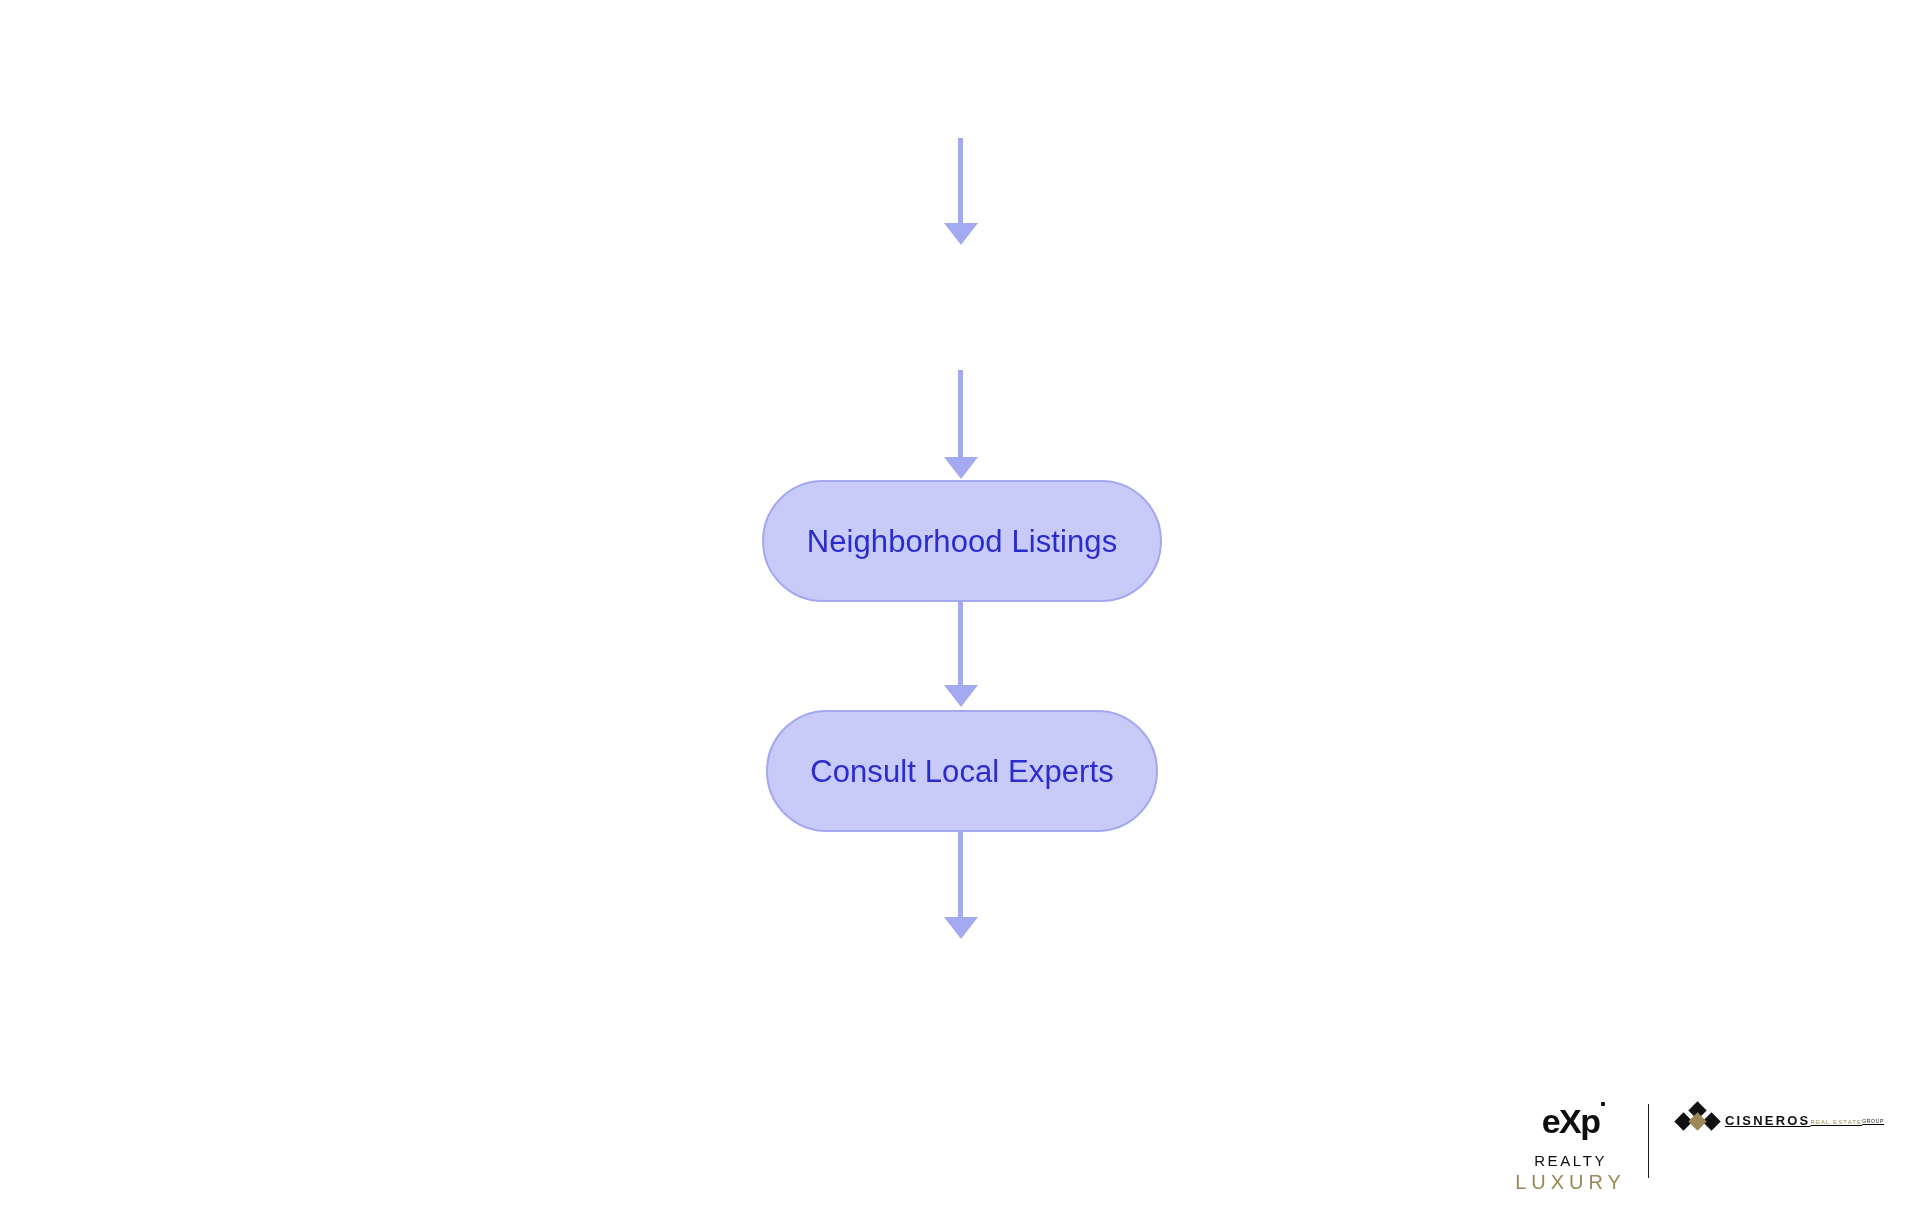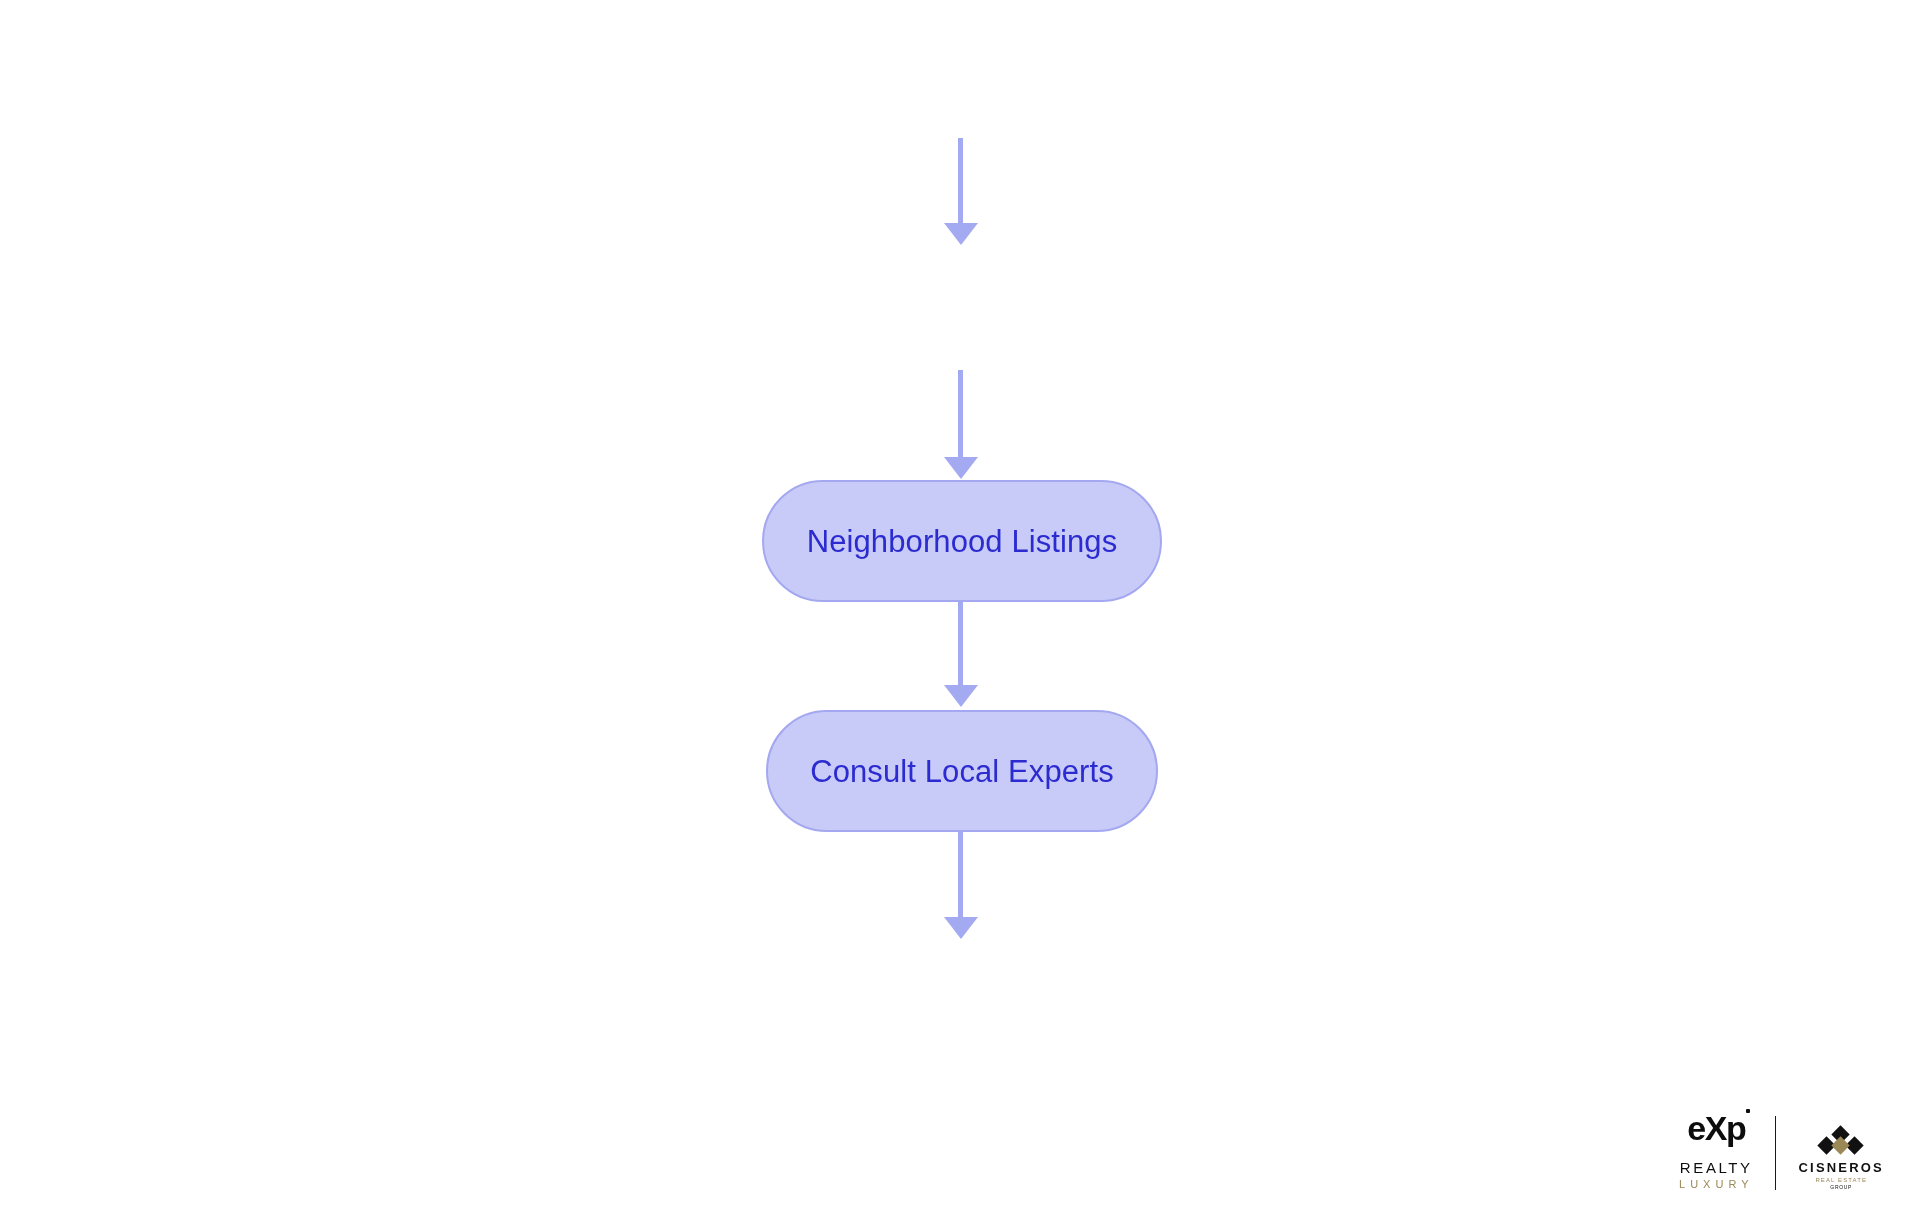--- a/index.html
+++ b/index.html
@@ -76,21 +76,21 @@
   .a2 { top: 457px; }
   .a3 { top: 685px; }
   .a4 { top: 917px; }
 
   
   #brand-logo {
     position: absolute;
     right: 36px;
     bottom: 25px;
     display: flex;
-    align-items: flex-end;
+    align-items: flex-start;
     gap: 22px;
     height: 86px;
   }
   .exp-block {
     display: flex;
     flex-direction: column;
     align-items: center;
     justify-content: center;
     line-height: 1;
   }
@@ -119,40 +119,41 @@
   .exp-realty {
     font-family: "Liberation Sans", sans-serif;
     font-size: 15px;
     font-weight: 400;
     letter-spacing: 2.6px;
     color: #0d0d0d;
     margin-top: 15px;
   }
   .exp-luxury {
     font-family: "Liberation Sans", sans-serif;
-    font-size: 11px;
+    font-size: 20px;
     font-weight: 400;
     letter-spacing: 5px;
     color: #9c8council;
     color: #9b8857;
     margin-top: 4px;
   }
 
   .logo-divider {
     width: 1px;
     height: 74px;
     background: #1a1a1a;
   }
 
   .cisneros-block {
     display: flex;
-    flex-direction: column;
+    flex-direction: row;
     align-items: center;
     justify-content: center;
     line-height: 1;
+    text-decoration: underline;
   }
   .cisneros-diamonds {
     position: relative;
     width: 54px;
     height: 28px;
     margin-bottom: 5px;
   }
   .dia {
     position: absolute;
     width: 13px;

